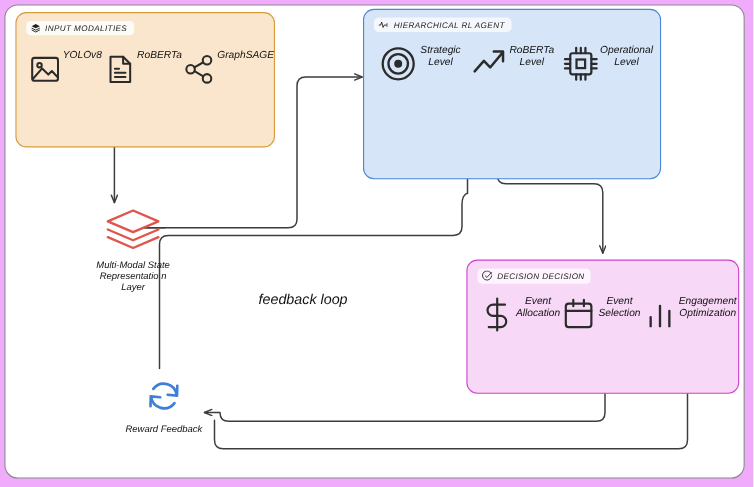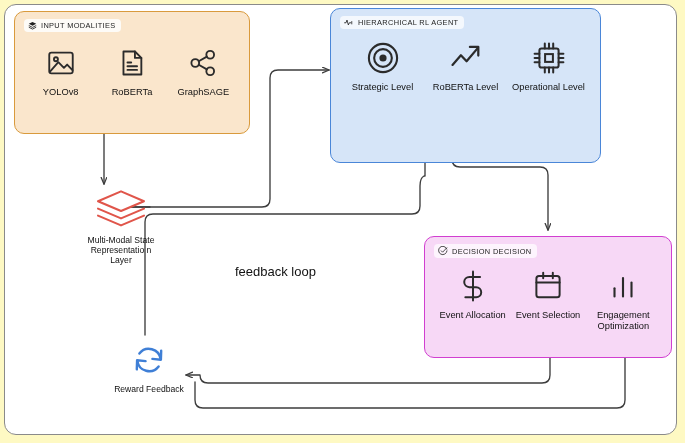--- a/index.html
+++ b/index.html
@@ -1,19 +1,20 @@
 <!DOCTYPE html>
 <html><head>
 <meta charset="utf-8">
 <style>
   html,body{margin:0;padding:0;background:#ffffff;}
   body{font-family:"Liberation Sans",sans-serif;}
   #canvas{
-    position:relative;width:685px;height:443px;background:#fef9c3;
+    position:relative;width:685px;height:443px;background:#f0abfc;
     overflow:hidden;
+    font-style:italic;
   }
   .frame{
     position:absolute;left:4px;top:4px;width:673px;height:431px;
     border:1.4px solid #8a8a8a;border-radius:12px;box-sizing:border-box;
     background:#fff;
   }
   svg.wires{position:absolute;left:0;top:0;width:685px;height:443px;pointer-events:none;}
 
   
   .group{position:absolute;box-sizing:border-box;border-radius:10px;}
@@ -39,21 +40,21 @@
   }
   .group.agent .group-label{background:#f4f8fd;}
   .group.outputs .group-label{background:#fdf4fd;}
   .group-label svg{display:block;}
 
   .items{
     position:absolute;left:0;right:0;top:30px;
     display:flex;justify-content:space-around;align-items:flex-start;
     padding:0 10px;box-sizing:border-box;
   }
-  .item{display:flex;flex-direction:column;width:78px;}
+  .item{display:flex;flex-direction:row;width:78px;}
   .item .glyph{height:42px;display:flex;align-items:center;justify-content:center;}
   .item .cap{
     margin-top:3px;text-align:center;font-size:9.3px;line-height:11px;color:#111;
   }
 
   
   .node{position:absolute;display:flex;flex-direction:column;align-items:center;}
   .node .cap{
     margin-top:3px;text-align:center;font-size:8.6px;line-height:10.2px;color:#111;
   }

